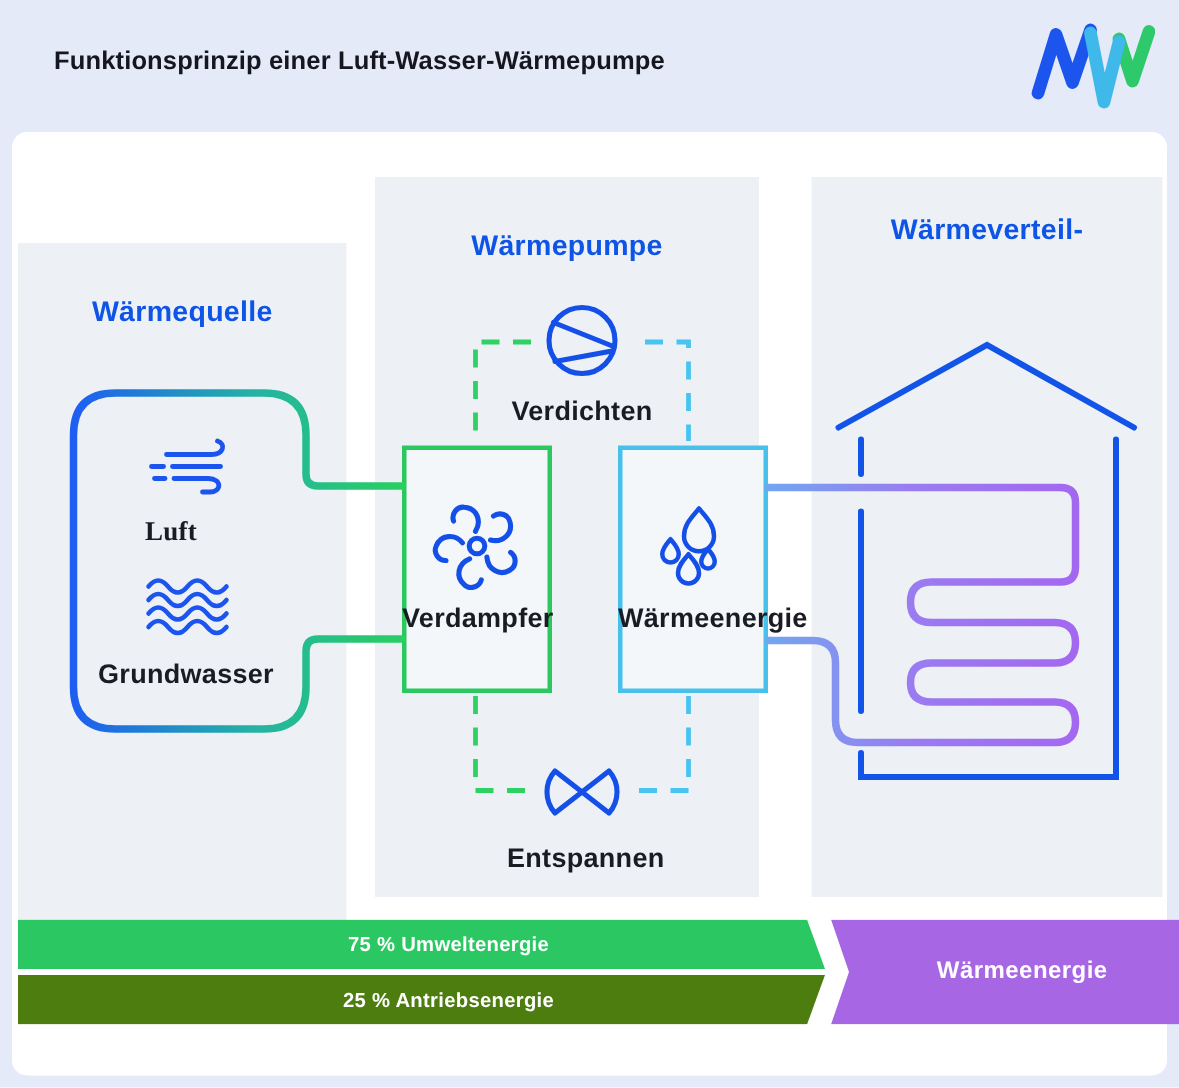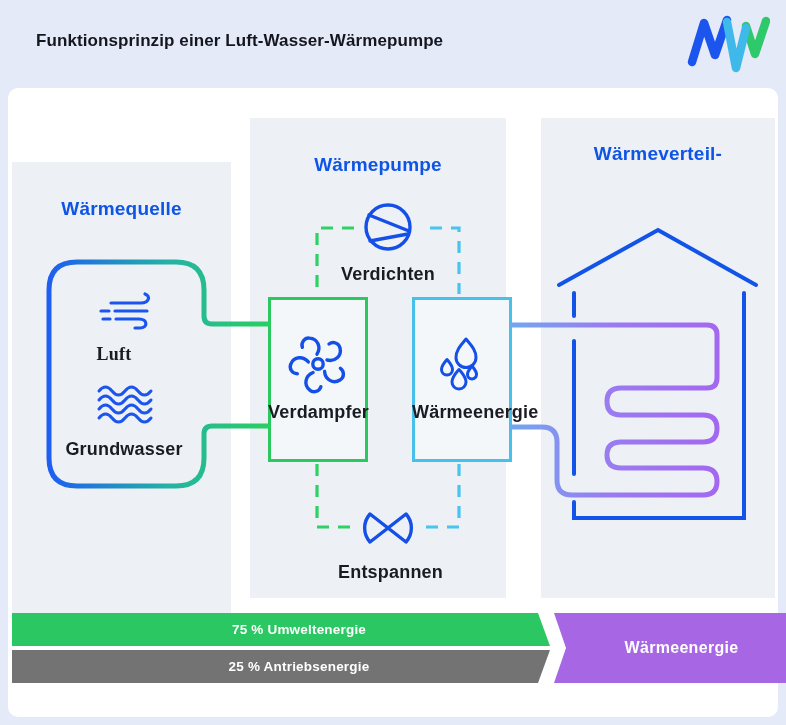--- a/index.html
+++ b/index.html
@@ -31,21 +31,21 @@
     background:#f4f7fa;
   }
   #box-verdampfer{left:268px;border:3.4px solid #2bc75f;}
   #box-verfluessiger{left:412px;border:3.4px solid #47c0ea;}
   svg{display:block;}
   #overlay{left:0;top:0;pointer-events:none;}
   .bar{position:absolute;display:flex;align-items:center;justify-content:center;
        color:#ffffff;font-weight:bold;padding-left:12px;}
   #bar-env{left:12px;top:613px;width:550px;height:33px;background:#2bc762;
       clip-path:polygon(0 0,526px 0,538px 33px,0 33px);}
-  #bar-drive{left:12px;top:650px;width:550px;height:33px;background:#737373;
+  #bar-drive{left:12px;top:650px;width:550px;height:33px;background:#4d7c0f;
       clip-path:polygon(0 0,538px 0,526px 33px,0 33px);}
   #bar-out{left:554px;top:613px;width:221px;height:70px;background:#a766e4;
       clip-path:polygon(0 0,100% 0,100% 100%,0 100%,12px 35px);}
   .bar-text{font-size:13.5px;letter-spacing:.2px;}
   #bar-env .in,#bar-drive .in{width:526px;text-align:center;}
   #bar-out span{font-size:16px;letter-spacing:.3px;padding-left:10px;}
 </style>
 </head>
 <body>
 

